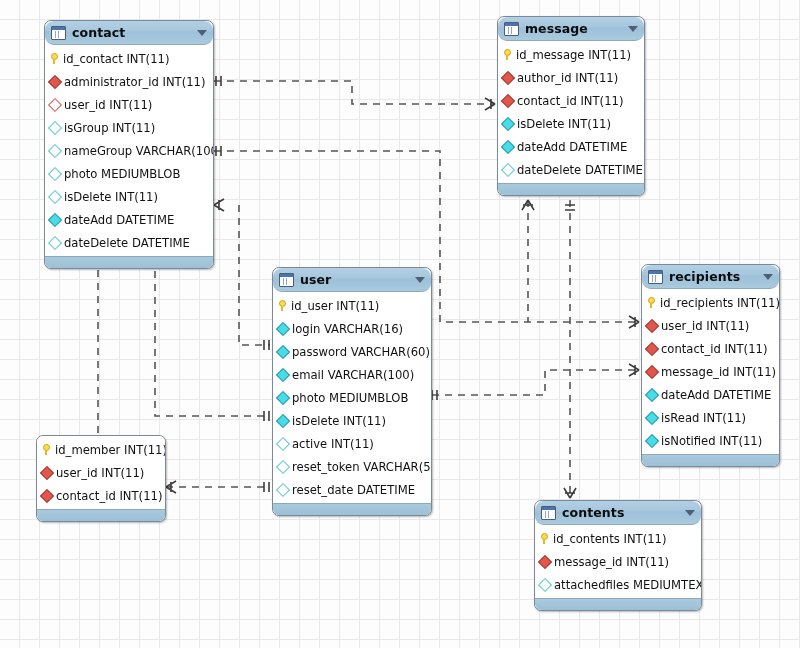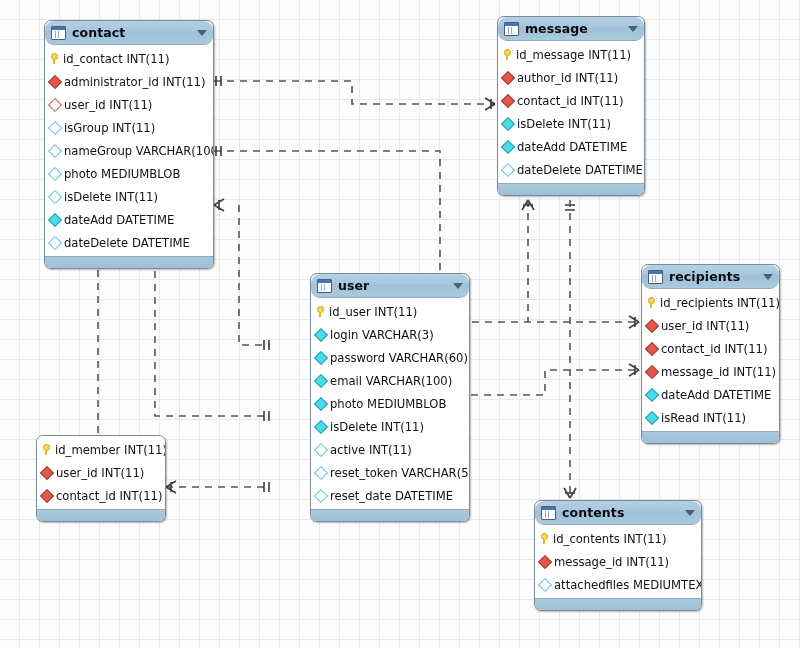--- a/index.html
+++ b/index.html
@@ -257,37 +257,41 @@
             <span>message_id INT(11)</span>
           </div>
           <div class="field">
             <span class="fi dia cy-f"></span>
             <span>dateAdd DATETIME</span>
           </div>
           <div class="field">
             <span class="fi dia cy-f"></span>
             <span>isRead INT(11)</span>
           </div>
-        </div>
-        <div class="tbl-footer"></div>
-      </div>
-      <div class="table-box" style="left: 272px; top: 273px; width: 158px; margin-left: 38px;">
+          <div class="field">
+            <span class="fi dia cy-f"></span>
+            <span>isNotified INT(11)</span>
+          </div>
+        </div>
+        <div class="tbl-footer"></div>
+      </div>
+      <div class="table-box" style="left: 272px; top: 267px; width: 158px;">
         <div class="tbl-header">
           <span class="tbl-icon"></span>
           <span class="tbl-title">user</span>
           <span class="caret"></span>
         </div>
         <div class="tbl-fields">
           <div class="field">
             <span class="fi key"></span>
             <span>id_user INT(11)</span>
           </div>
           <div class="field">
             <span class="fi dia cy-f"></span>
-            <span>login VARCHAR(3)</span>
+            <span>login VARCHAR(16)</span>
           </div>
           <div class="field">
             <span class="fi dia cy-f"></span>
             <span>password VARCHAR(60)</span>
           </div>
           <div class="field">
             <span class="fi dia cy-f"></span>
             <span>email VARCHAR(100)</span>
           </div>
           <div class="field">

